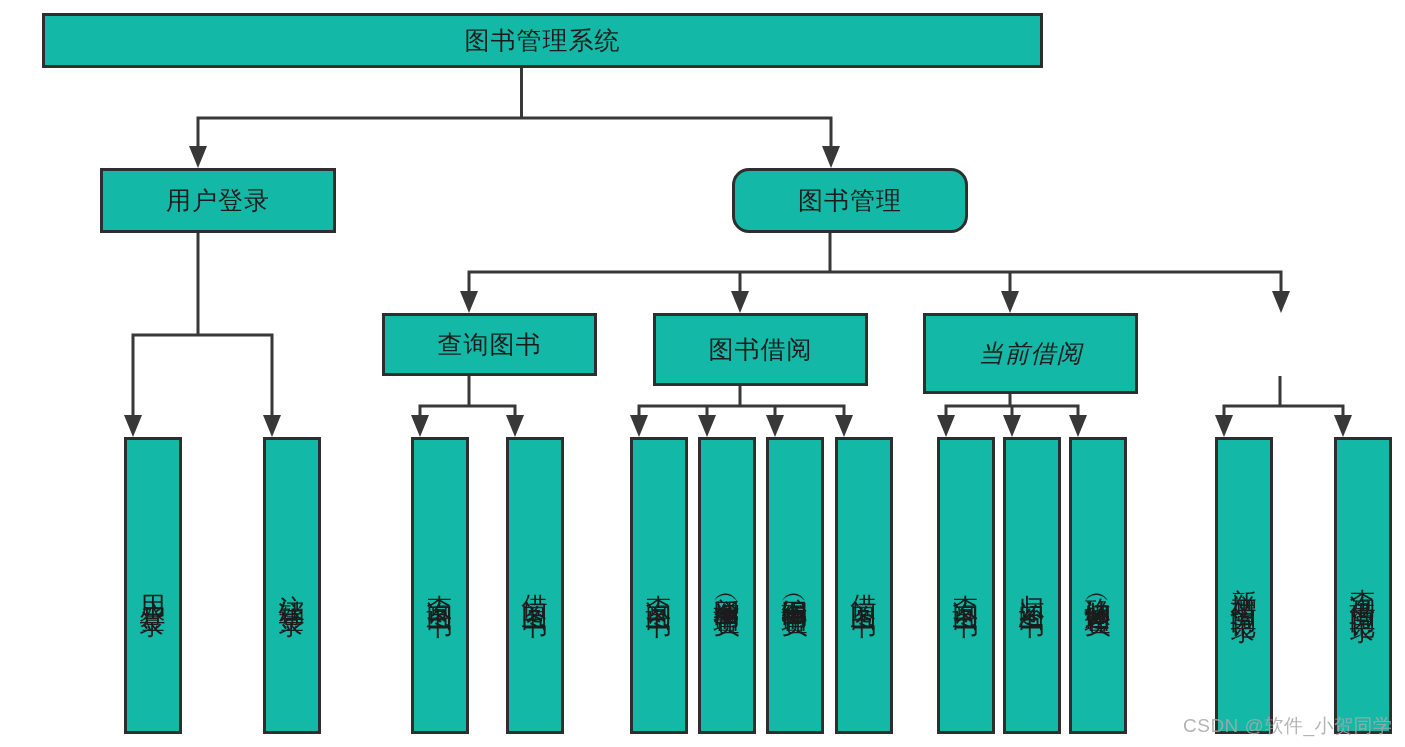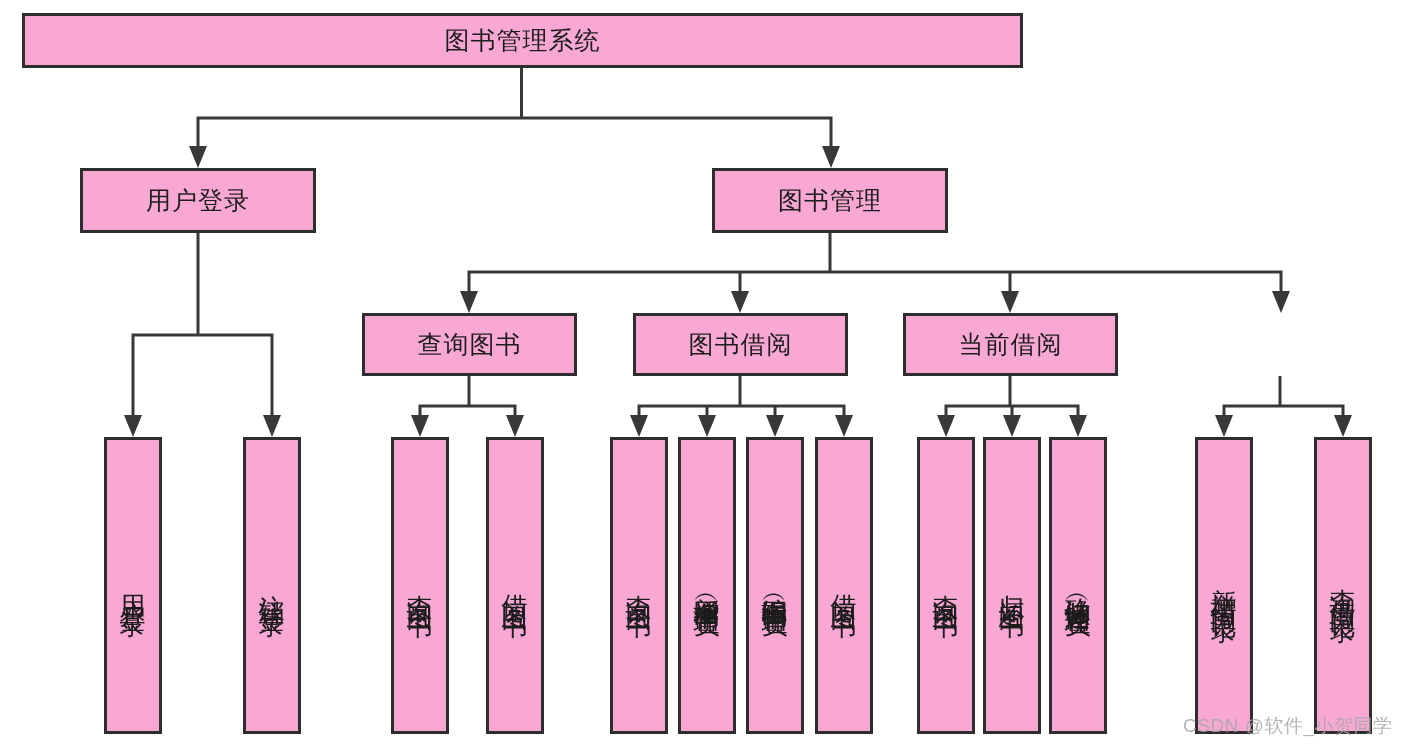--- a/index.html
+++ b/index.html
@@ -19,22 +19,22 @@
     overflow:hidden;
   }
   .connectors{
     position:absolute;left:0;top:0;width:1405px;height:747px;
     color:var(--line);
     pointer-events:none;
   }
   .box{
     position:absolute;
     border:3px solid var(--border);
-    background:#f9a8d4;
-    display:flex;align-items:center;justify-content:center;
+    background:#14b8a6;
+    display:flex;align-items:center;justify-content:center;margin-left:20px;
   }
   .box .label{
     font-size:25px;
     color:var(--text);
     letter-spacing:1px;
     white-space:nowrap;
     line-height:1;
   }
   .leaf .label{
     writing-mode:vertical-rl;
@@ -121,31 +121,31 @@
     </g>
   </svg>
 
   <div class="box root" style="left:22px;top:13px;width:1001px;height:55px;">
     <span class="label">图书管理系统</span>
   </div>
 
   <div class="box" style="left:80px;top:168px;width:236px;height:65px;">
     <span class="label">用户登录</span>
   </div>
-  <div class="box" style="left:712px;top:168px;width:236px;height:65px;">
+  <div class="box" style="left:712px;top:168px;width:236px;height:65px;border-radius:17px;">
     <span class="label">图书管理</span>
   </div>
 
   <div class="box" style="left:362px;top:313px;width:215px;height:63px;">
     <span class="label">查询图书</span>
   </div>
-  <div class="box" style="left:633px;top:313px;width:215px;height:63px;">
+  <div class="box" style="left:633px;top:313px;width:215px;height:73px;">
     <span class="label">图书借阅</span>
   </div>
-  <div class="box" style="left:903px;top:313px;width:215px;height:63px;">
+  <div class="box" style="left:903px;top:313px;width:215px;height:81px;font-style:italic;">
     <span class="label">当前借阅</span>
   </div>
 
   <div class="box leaf" style="left:104px;top:437px;width:58px;height:297px;">
     <span class="label">用户登录</span>
   </div>
   <div class="box leaf" style="left:243px;top:437px;width:58px;height:297px;">
     <span class="label">注销登录</span>
   </div>
 

